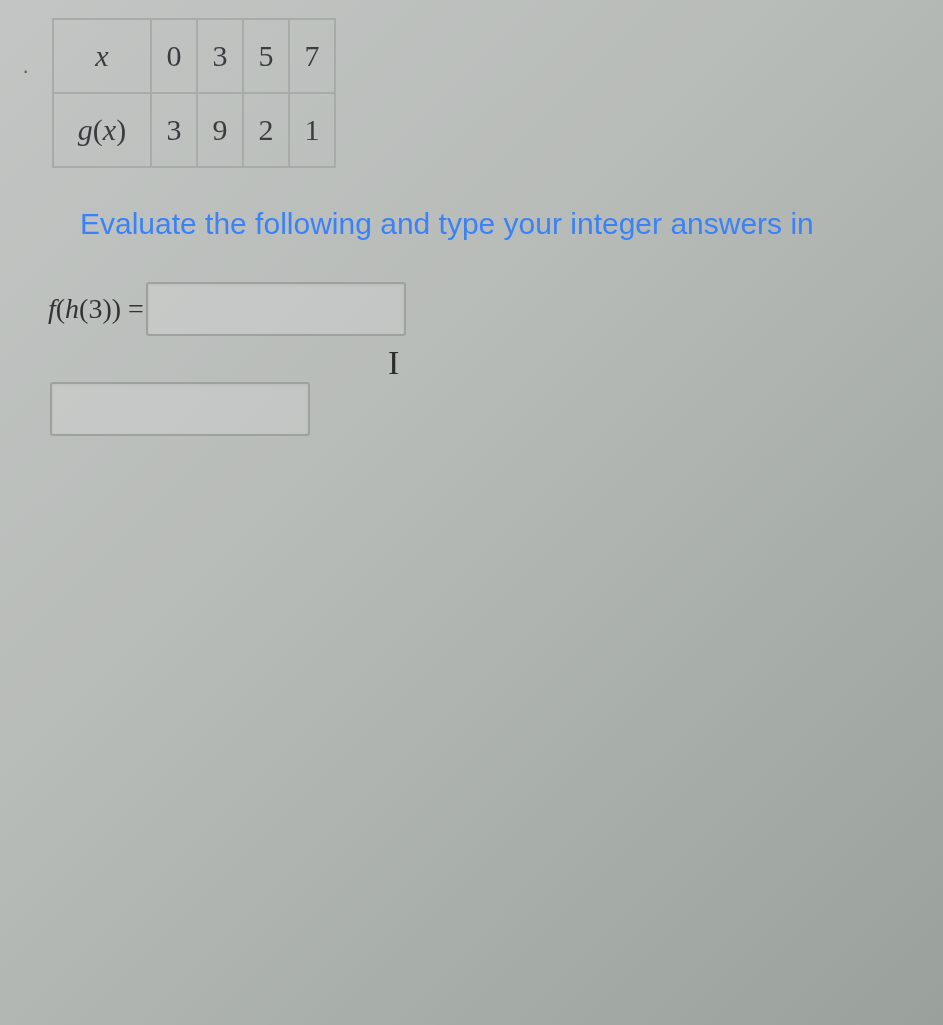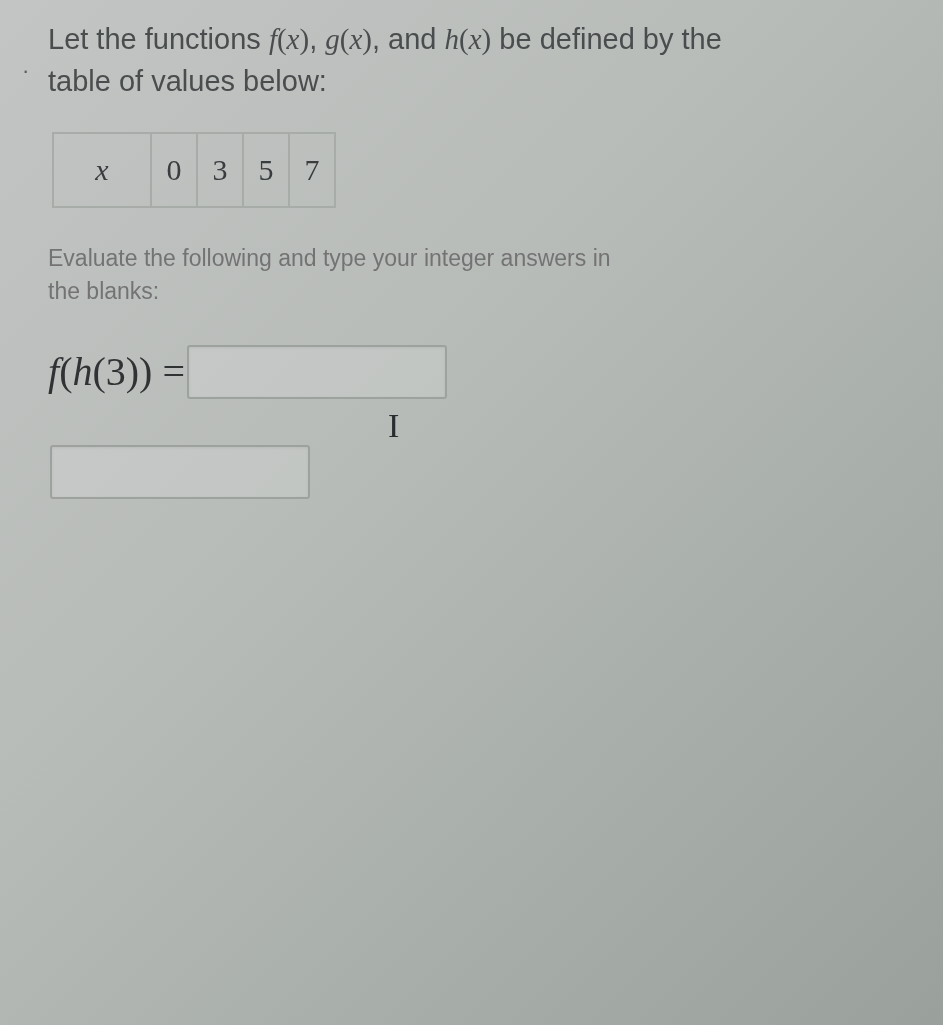--- a/index.html
+++ b/index.html
@@ -50,33 +50,34 @@
   }
   .val-table tr td:first-child {
     width: 96px;
     height: 72px;
   }
   .val-table tr td:not(:first-child) {
     width: 44px;
     height: 72px;
   }
   .midtext {
-    font-size: 23px;
+    font-size: 30px;
     line-height: 1.45;
-    color: #737373;
+    color: #3b82f6;
     margin-bottom: 36px;
+    margin-left: 32px;
   }
   .qrow {
     display: flex;
     align-items: center;
     margin-bottom: 46px;
   }
   .qlabel {
     font-family: "Cambria Math", "Times New Roman", serif;
-    font-size: 40px;
+    font-size: 28px;
     color: #303234;
     white-space: nowrap;
   }
   .answer-box {
     display: inline-block;
     width: 260px;
     height: 54px;
     border: 2px solid #9ea29f;
     background: rgba(255,255,255,0.15);
     border-radius: 3px;
@@ -95,40 +96,42 @@
     color: #2a2c2d;
     pointer-events: none;
   }
 </style>
 </head>
 <body>
 
 <div class="page">
   <span class="marker">·</span>
 
-  <div class="intro">
-    <span>Let the functions </span><span class="math"><i>f</i>(<i>x</i>)</span><span>, </span><span class="math"><i>g</i>(<i>x</i>)</span><span>, and </span><span class="math"><i>h</i>(<i>x</i>)</span><span> be defined by the</span><br>
-    <span>table of values below:</span>
-  </div>
 
   <table class="val-table">
     <tbody>
         <tr>
       <td><i>x</i></td>
       <td>0</td>
       <td>3</td>
       <td>5</td>
       <td>7</td>
     </tr>
+    <tr>
+      <td><span class="math"><i>g</i>(<i>x</i>)</span></td>
+      <td>3</td>
+      <td>9</td>
+      <td>2</td>
+      <td>1</td>
+    </tr>
   </tbody>
     </table>
 
   <div class="midtext">
     <span>Evaluate the following and type your integer answers in</span><br>
-    <span>the blanks:</span>
   </div>
 
   <div class="qrow">
     <span class="qlabel"><i>f</i>(<i>h</i>(3)) =</span>
     <input type="text" class="answer-box" value="" style="">
   </div>
 
 
   <div class="qrow" style="margin-bottom:0; position:relative;">
     <input type="text" class="answer-box" value="" style="">

